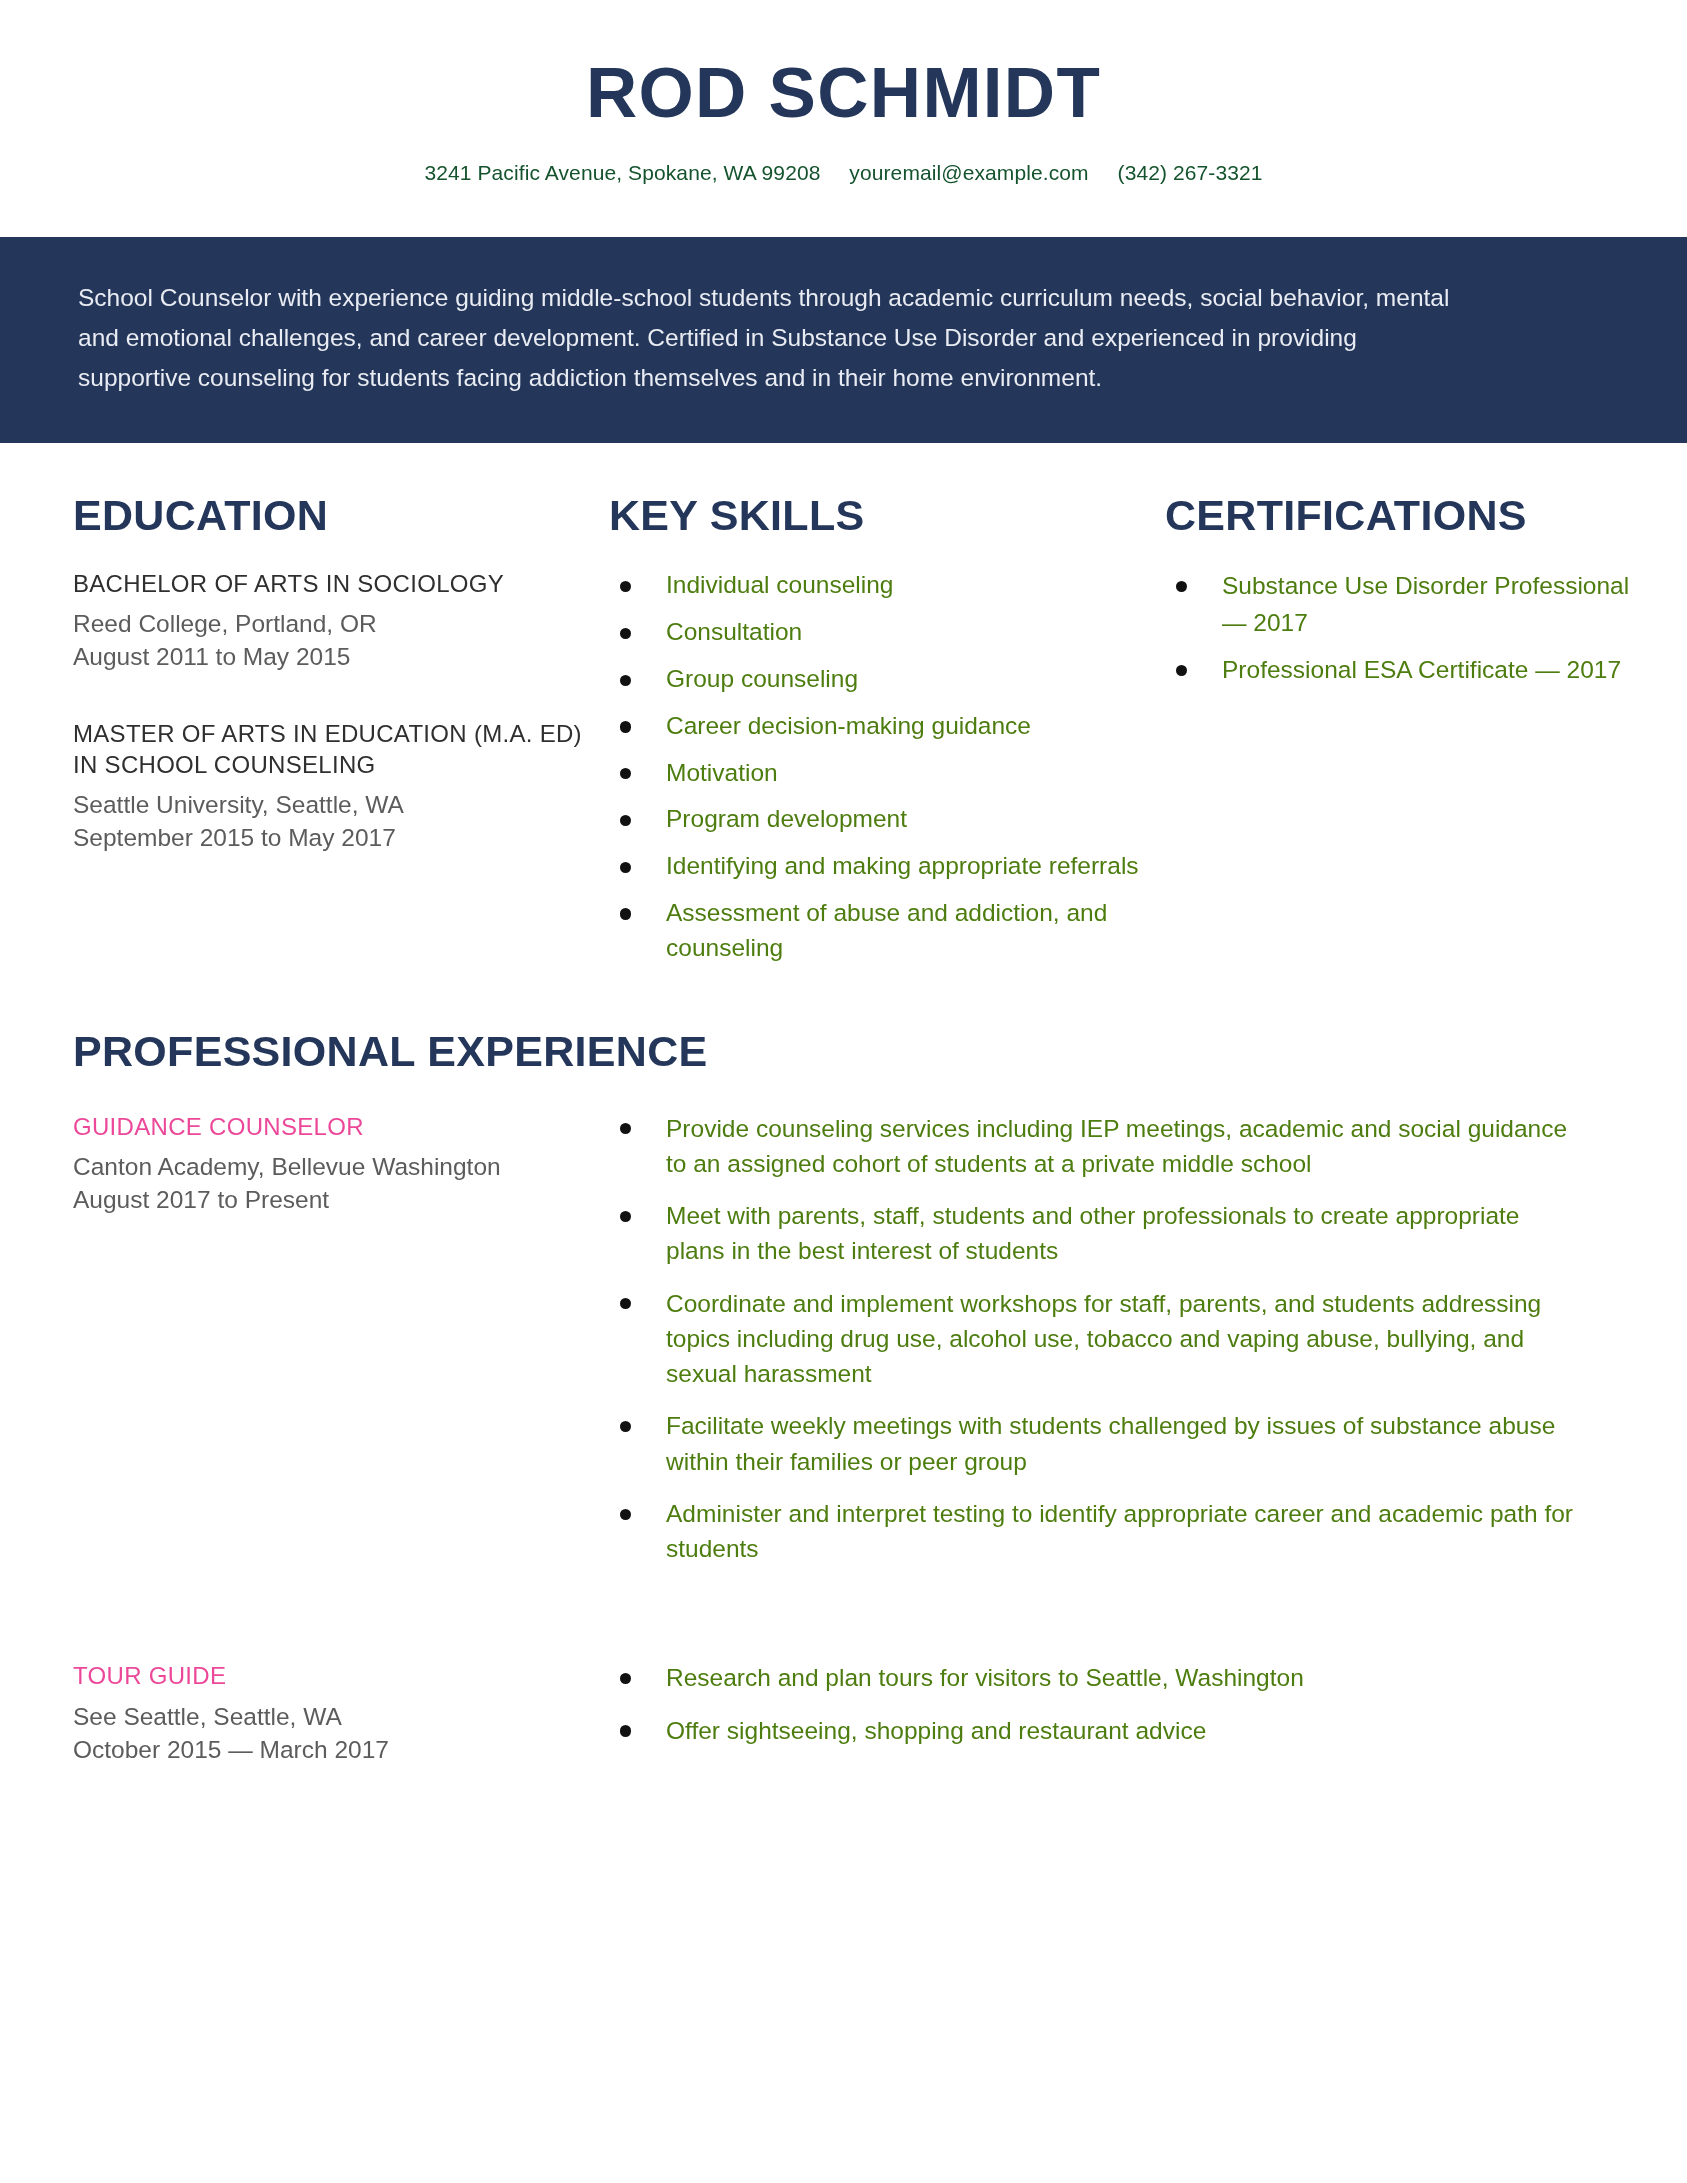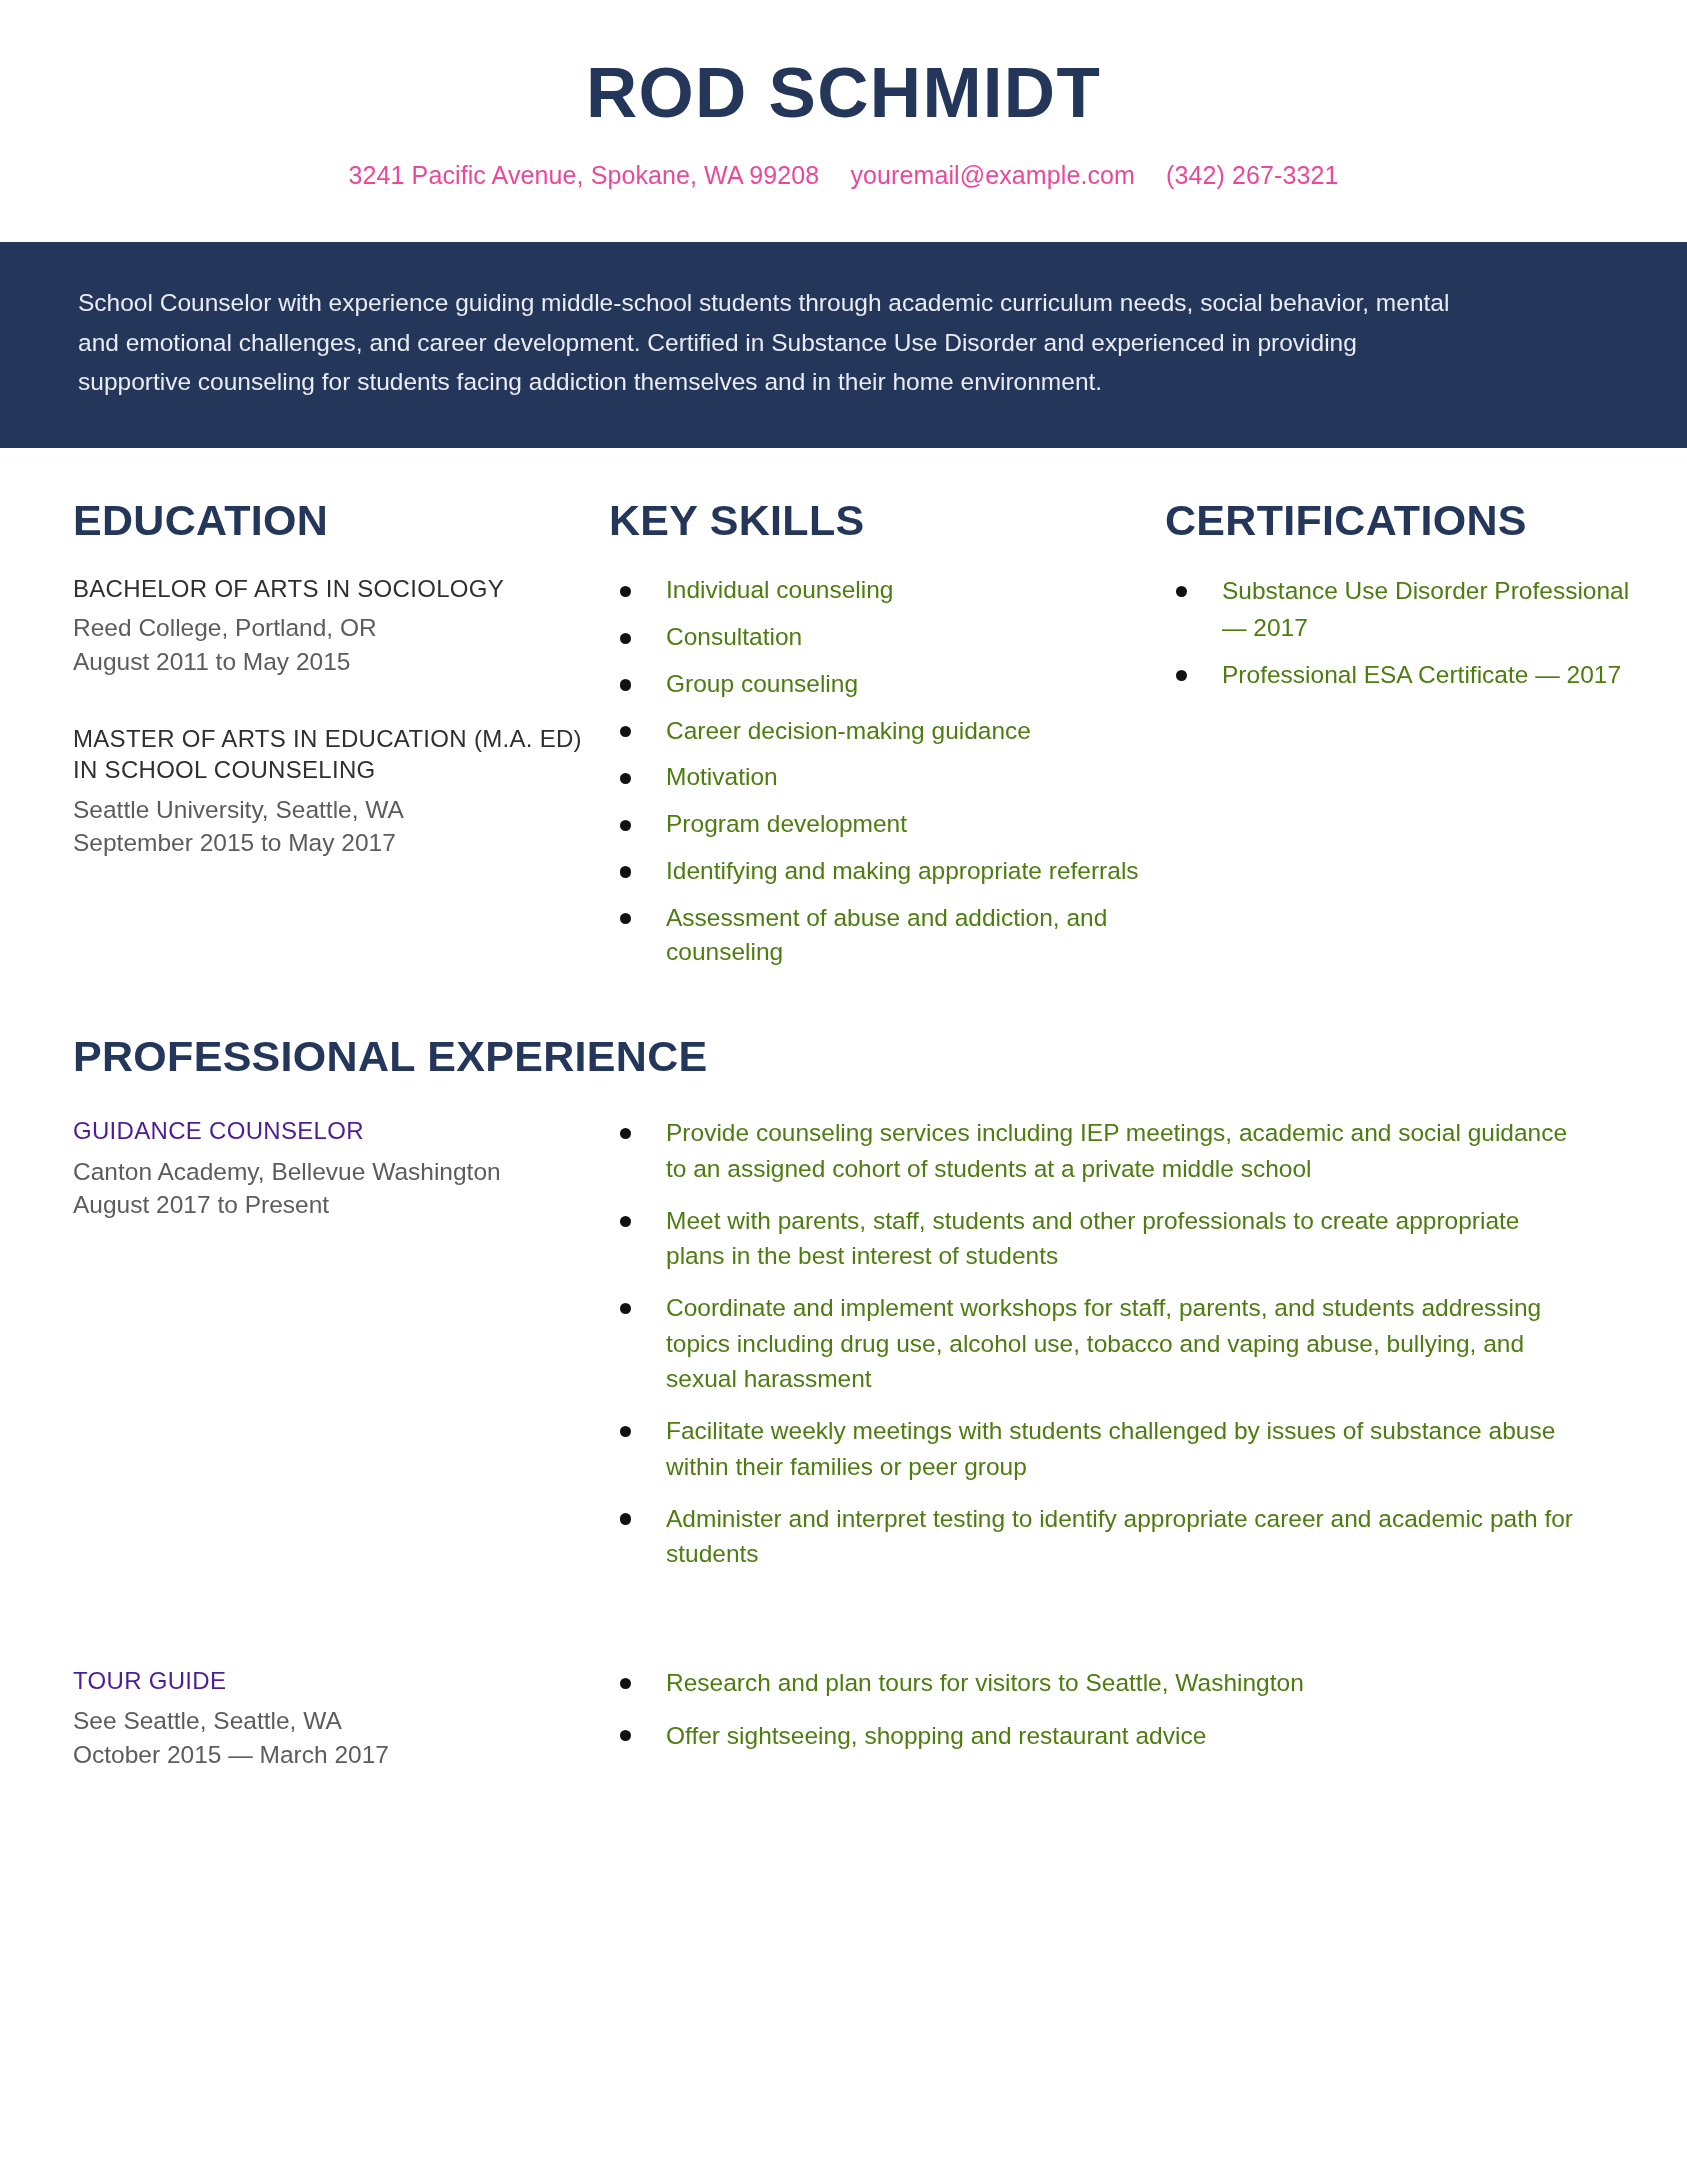--- a/index.html
+++ b/index.html
@@ -25,23 +25,23 @@
   .name {
     font-size: 71px;
     line-height: 1.0;
     font-weight: 700;
     letter-spacing: 1.3px;
     color: #24375b;
     margin: 0;
   }
   .contact {
     margin-top: 32px;
-    font-size: 25px;
+    font-size: 21px;
     line-height: 1.2;
-    color: #ec4899;
+    color: #14532d;
     letter-spacing: 0.1px;
   }
   .contact .gap { display: inline-block; width: 17px; }
 
   
   .summary-band {
     margin-top: 52px;
     background: #24375b;
     width: 100%;
     padding: 41px 0 46px 0;
@@ -132,21 +132,21 @@
     display: flex;
     align-items: flex-start;
     margin-top: 36px;
   }
   .job + .job { margin-top: 77px; }
   .job-left {
     width: 536px;
     flex: 0 0 536px;
   }
   .job-title {
-    color: #4c1d95;
+    color: #ec4899;
     font-size: 24px;
     letter-spacing: 0.3px;
     line-height: 1.3;
     margin-bottom: 8px;
   }
   .job-meta {
     color: #5c5c5c;
     font-size: 24.5px;
     line-height: 1.37;
   }

